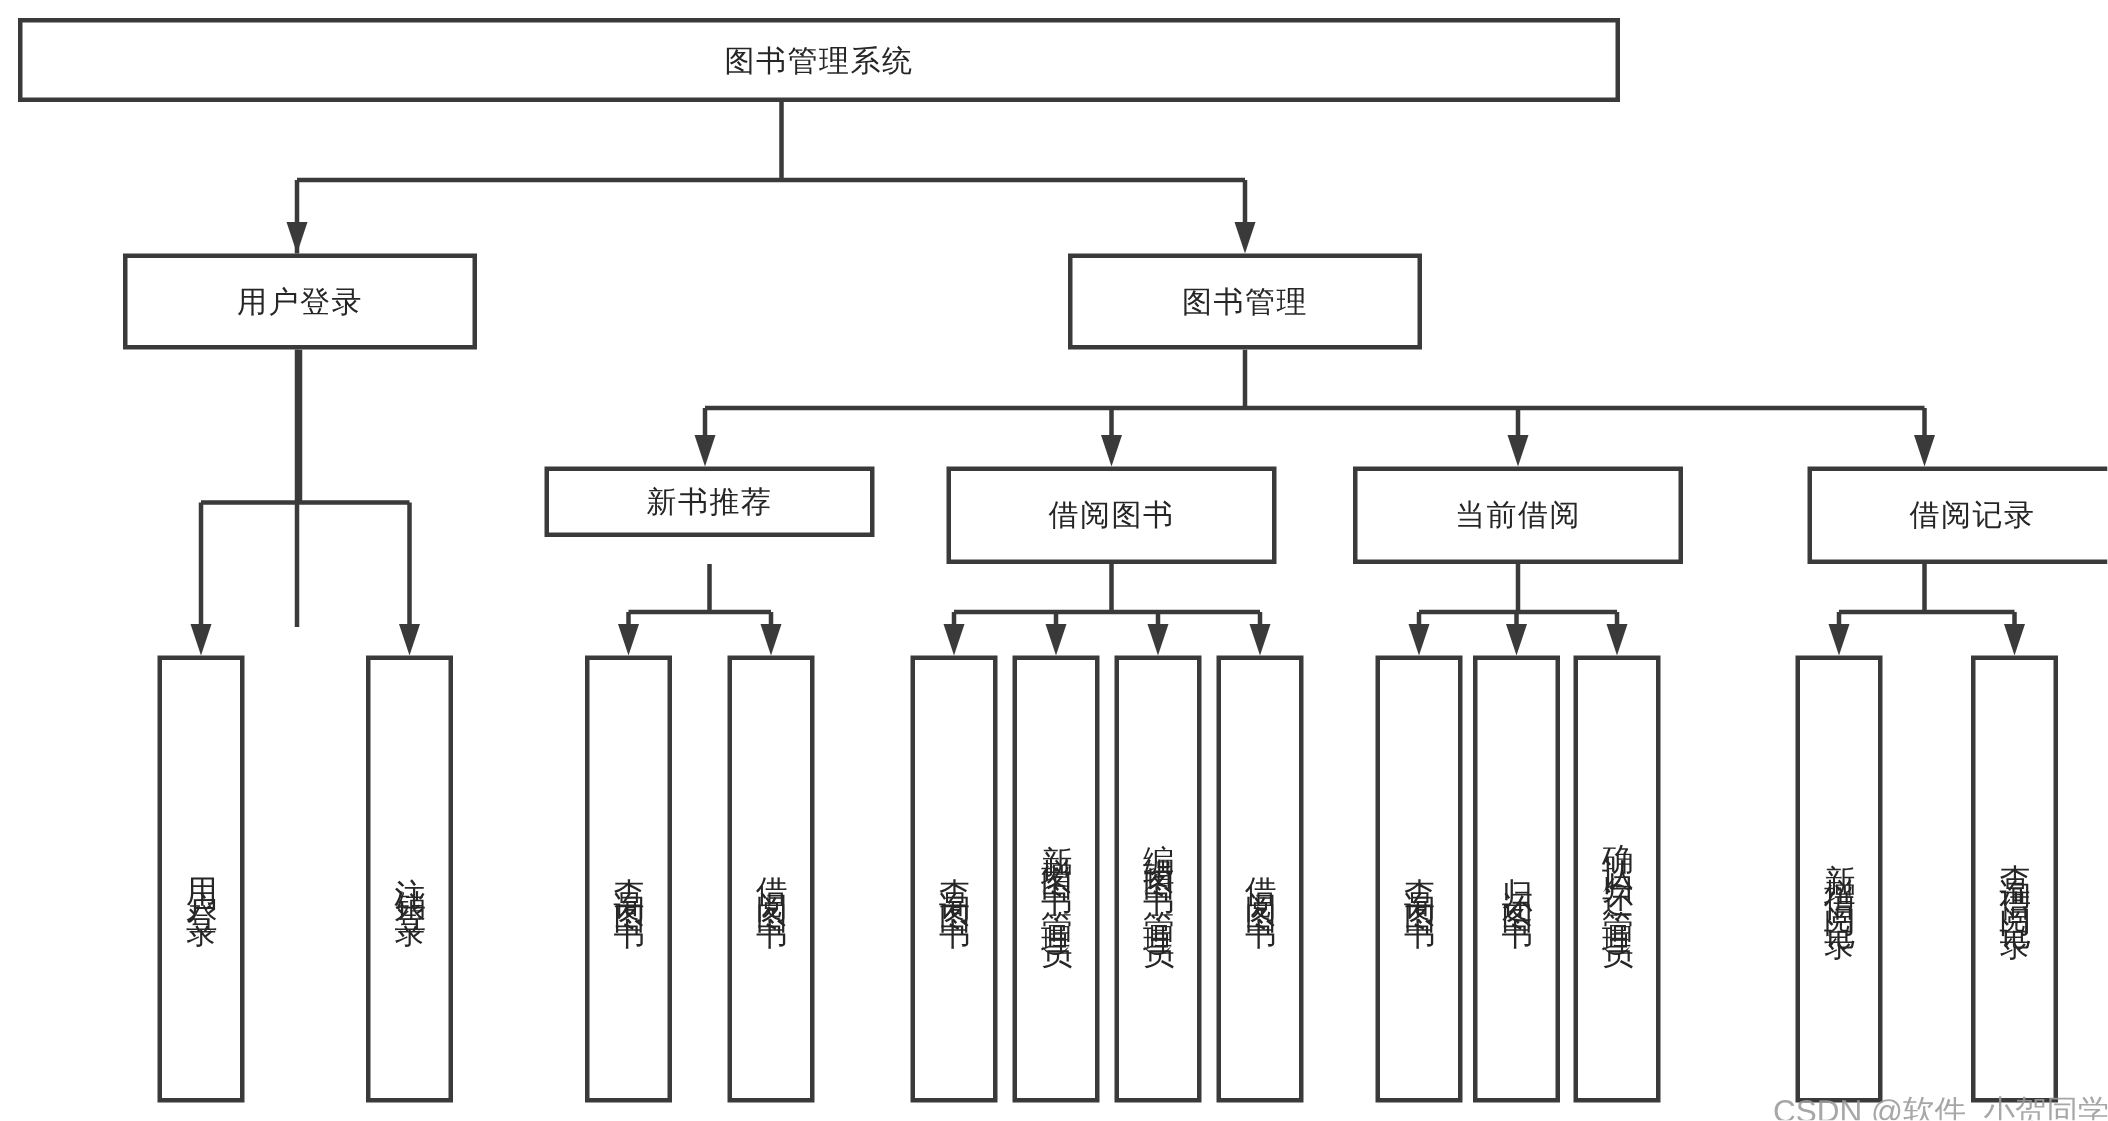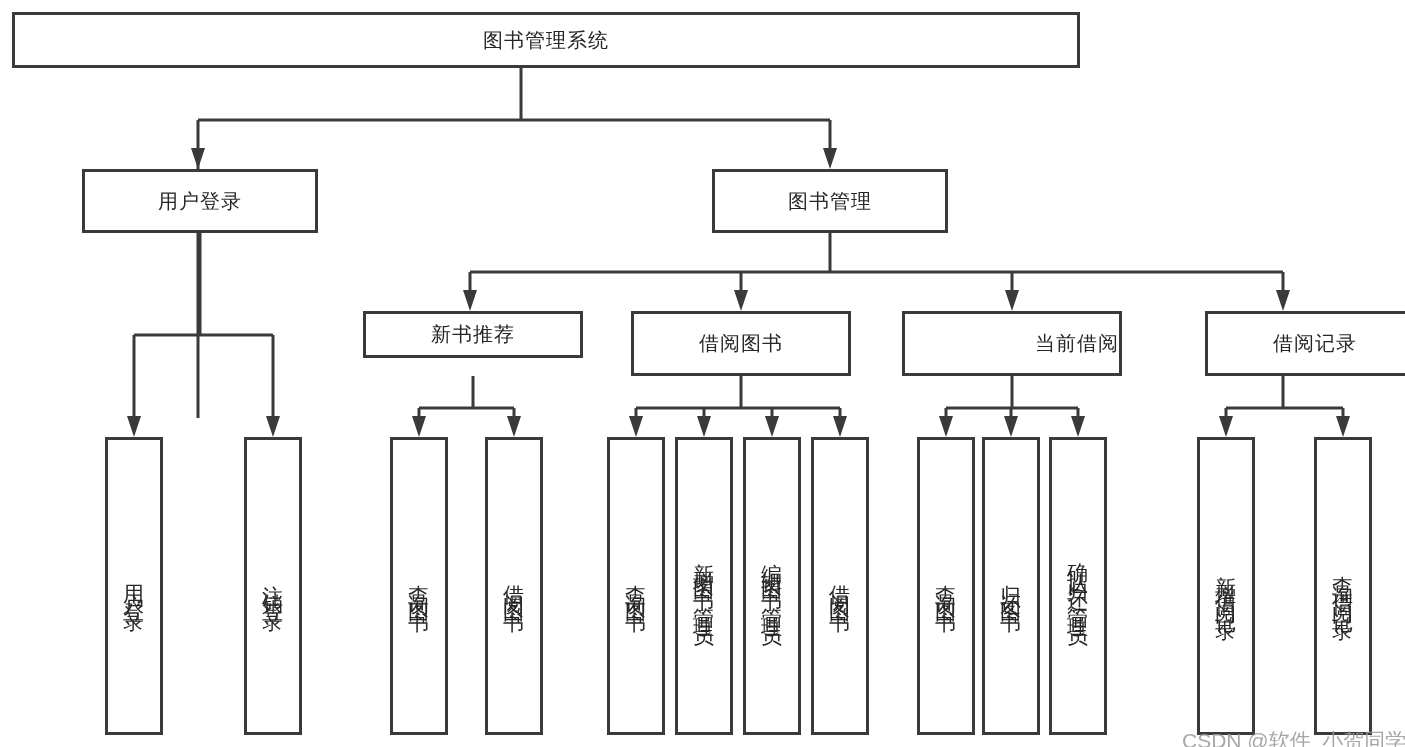--- a/index.html
+++ b/index.html
@@ -115,21 +115,21 @@
   <div class="node" style="left:712px; top:169px; width:236px; height:64px;">
     <span class="h-label">图书管理</span>
   </div>
 
   <div class="node" style="left:363px; top:311px; width:220px; height:47px;">
     <span class="h-label">新书推荐</span>
   </div>
   <div class="node" style="left:631px; top:311px; width:220px; height:65px;">
     <span class="h-label">借阅图书</span>
   </div>
-  <div class="node" style="left:902px; top:311px; width:220px; height:65px;justify-content:flex-end;">
+  <div class="node" style="left:902px; top:311px; width:220px; height:65px;">
     <span class="h-label">当前借阅</span>
   </div>
   <div class="node" style="left:1205px; top:311px; width:220px; height:65px;">
     <span class="h-label">借阅记录</span>
   </div>
 
   <div class="node leaf" style="left:105px; top:437px; width:58px; height:298px;">
     <span class="v-label">用户登录</span>
   </div>
   <div class="node leaf" style="left:244px; top:437px; width:58px; height:298px;">

